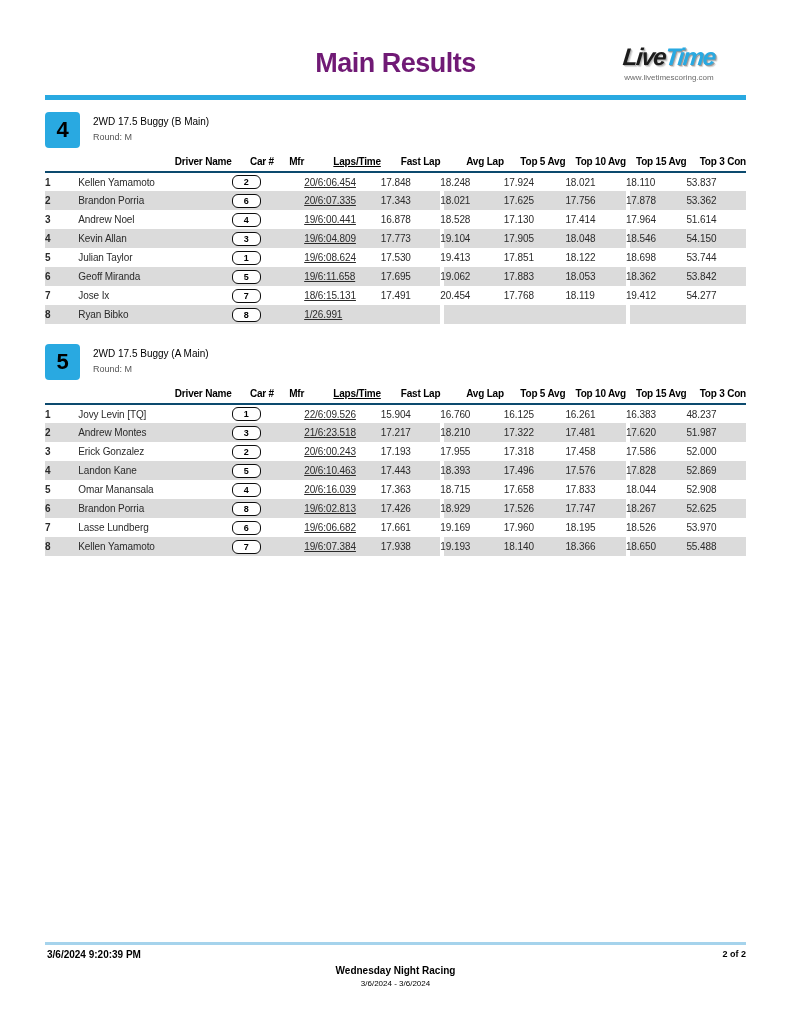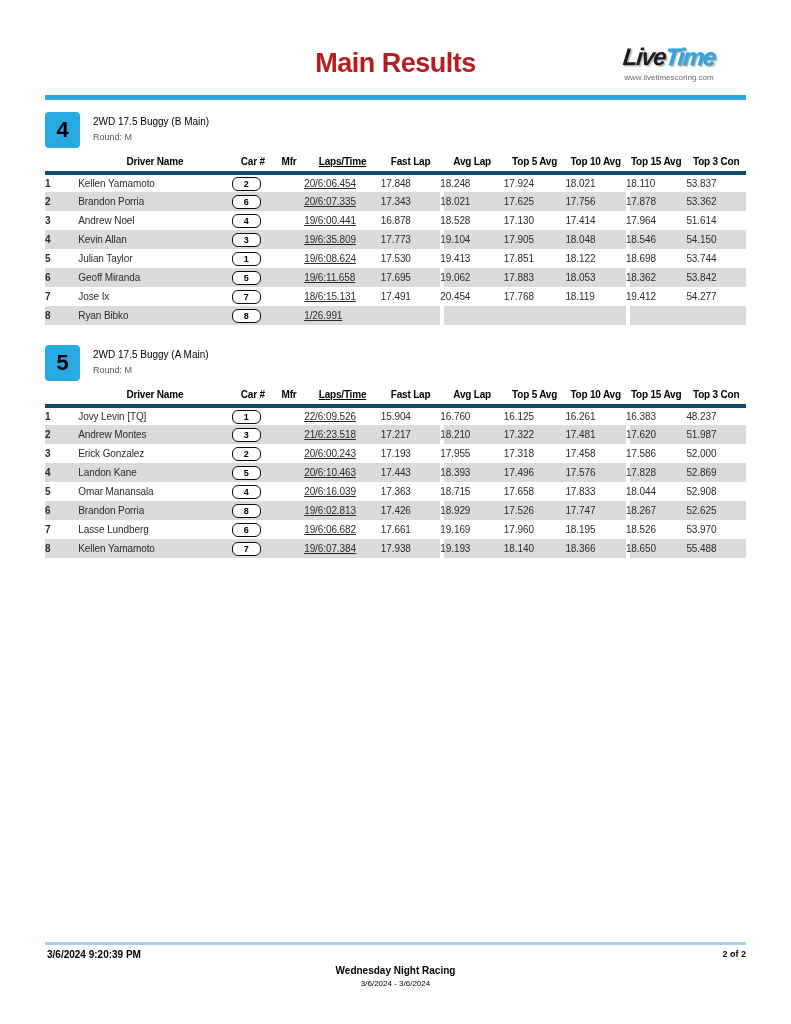--- a/index.html
+++ b/index.html
@@ -14,21 +14,21 @@
     color: #1a1a1a;
   }
 
   
   .report-title {
     padding-top: 48px;
     text-align: center;
     font-size: 27px;
     font-weight: bold;
     letter-spacing: -0.5px;
-    color: #b91c1c;
+    color: #701a75;
   }
   .logo {
     position: absolute;
     top: 44px; right: 48px;
     width: 148px;
     text-align: center;
   }
   .logo-text {
     font-style: italic;
     font-weight: bold;
@@ -69,23 +69,23 @@
   table.results {
     margin-top: 8px;
     width: 701px;
     border-collapse: collapse;
     table-layout: fixed;
   }
   table.results th {
     font-size: 10px;
     font-weight: bold;
     color: #000;
-    text-align: center;
+    text-align: right;
     padding: 0 0 4px 0;
-    border-bottom: 4px solid #0c4a6e;
+    border-bottom: 2px solid #0c4a6e;
     letter-spacing: -0.2px;
     white-space: nowrap;
   }
   table.results td {
     height: 19px;
     font-size: 10px;
     color: #2b2b2b;
     padding: 0;
     vertical-align: middle;
     white-space: nowrap;
@@ -220,21 +220,21 @@
             <td class="col-top5_avg">17.130</td>
             <td class="col-top10_avg">17.414</td>
             <td class="col-top15_avg">17.964</td>
             <td class="col-top3_con">51.614</td>
           </tr>
           <tr class="stripe">
             <td class="col-pos">4</td>
             <td class="col-driver">Kevin Allan</td>
             <td class="col-car"><span class="car-badge">3</span></td>
             <td class="col-mfr"></td>
-            <td class="col-laps_time">19/6:35.809</td>
+            <td class="col-laps_time">19/6:04.809</td>
             <td class="col-fast_lap">17.773</td>
             <td class="col-avg_lap">19.104</td>
             <td class="col-top5_avg">17.905</td>
             <td class="col-top10_avg">18.048</td>
             <td class="col-top15_avg">18.546</td>
             <td class="col-top3_con">54.150</td>
           </tr>
           <tr>
             <td class="col-pos">5</td>
             <td class="col-driver">Julian Taylor</td>

